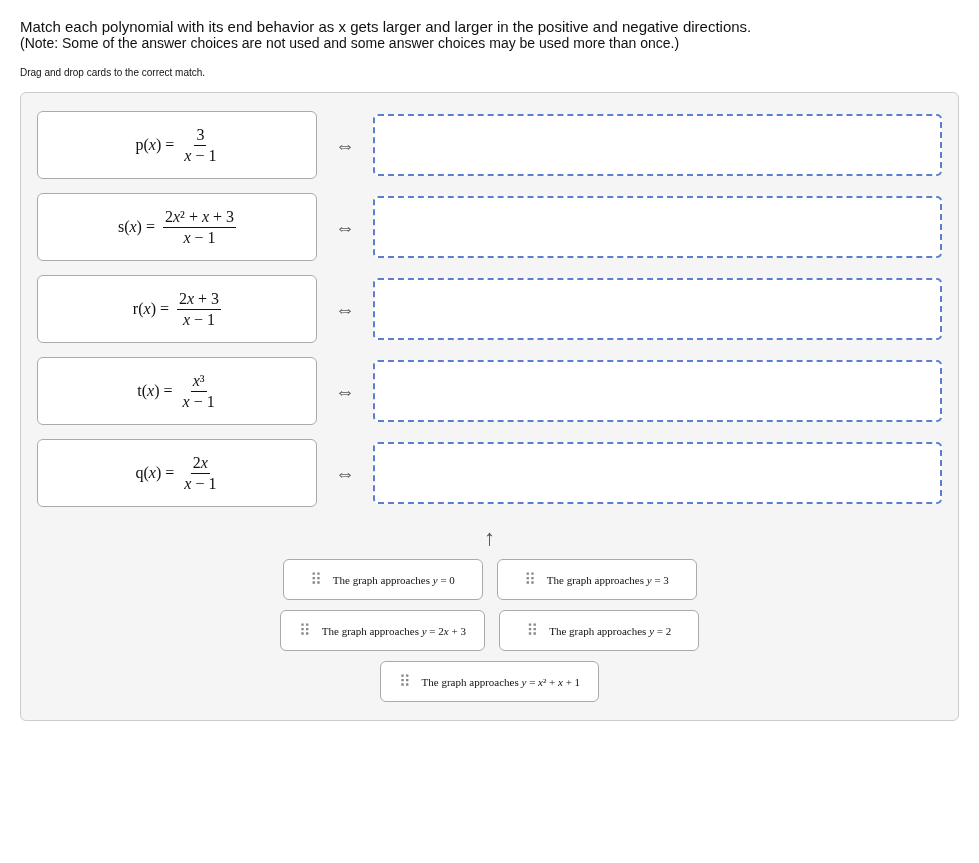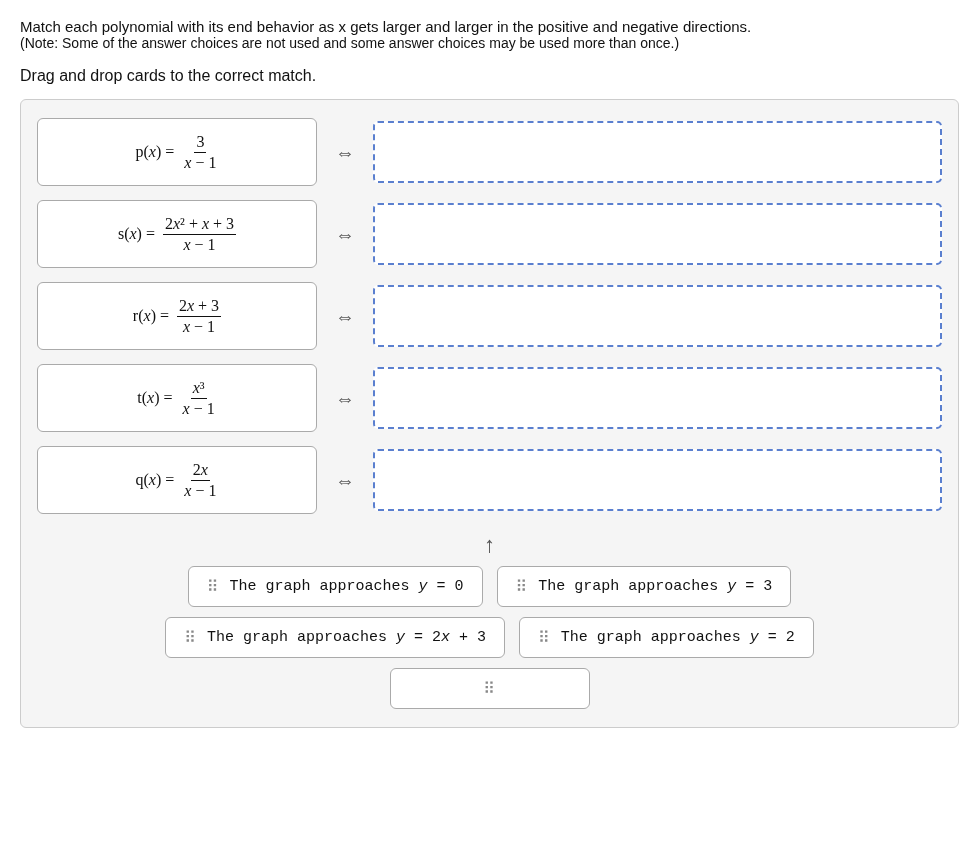--- a/index.html
+++ b/index.html
@@ -16,21 +16,21 @@
       font-family: Arial, sans-serif;
       font-size: 15px;
     }
     .note {
       font-family: Arial, sans-serif;
       font-size: 14px;
       margin-bottom: 16px;
     }
     .drag-drop-label {
       font-family: Arial, sans-serif;
-      font-size: 16px;
+      font-size: 10px;
       margin-bottom: 14px;
     }
     .main-container {
       border: 1px solid #ccc;
       border-radius: 6px;
       background: #f5f5f5;
       padding: 18px 16px 18px 16px;
     }
     .matching-area {
       display: flex;
@@ -124,22 +124,22 @@
       min-width: 200px;
       justify-content: center;
     }
     .drag-dots {
       font-size: 16px;
       color: #888;
       letter-spacing: 1px;
       display: inline-block;
     }
     .math-text {
-      font-family: Liberation Mono, monospace;
-      font-size: 15px;
+      font-family: Liberation Serif, serif;
+      font-size: 11px;
     }
   </style>
 </head>
 <body>
 
 <p class="instructions">Match each polynomial with its end behavior as x gets larger and larger in the positive and negative directions.</p>
 <p class="note">(Note: Some of the answer choices are not used and some answer choices may be used more than once.)</p>
 <p class="drag-drop-label">Drag and drop cards to the correct match.</p>
 
 <div class="main-container">
@@ -225,17 +225,18 @@
           <span class="math-text">The graph approaches <i>y</i> = 2<i>x</i> + 3</span>
         </div>
         <div class="answer-card">
           <span class="drag-dots">⠿</span>
           <span class="math-text">The graph approaches <i>y</i> = 2</span>
         </div>
       </div>
       <div class="answer-row">
         <div class="answer-card">
           <span class="drag-dots">⠿</span>
+          <span class="math-text">The graph approaches <i>y</i> = <i>x</i>² + <i>x</i> + 1</span>
         </div>
       </div>
     </div>
   </div>
 </div>
 
 </body></html>

